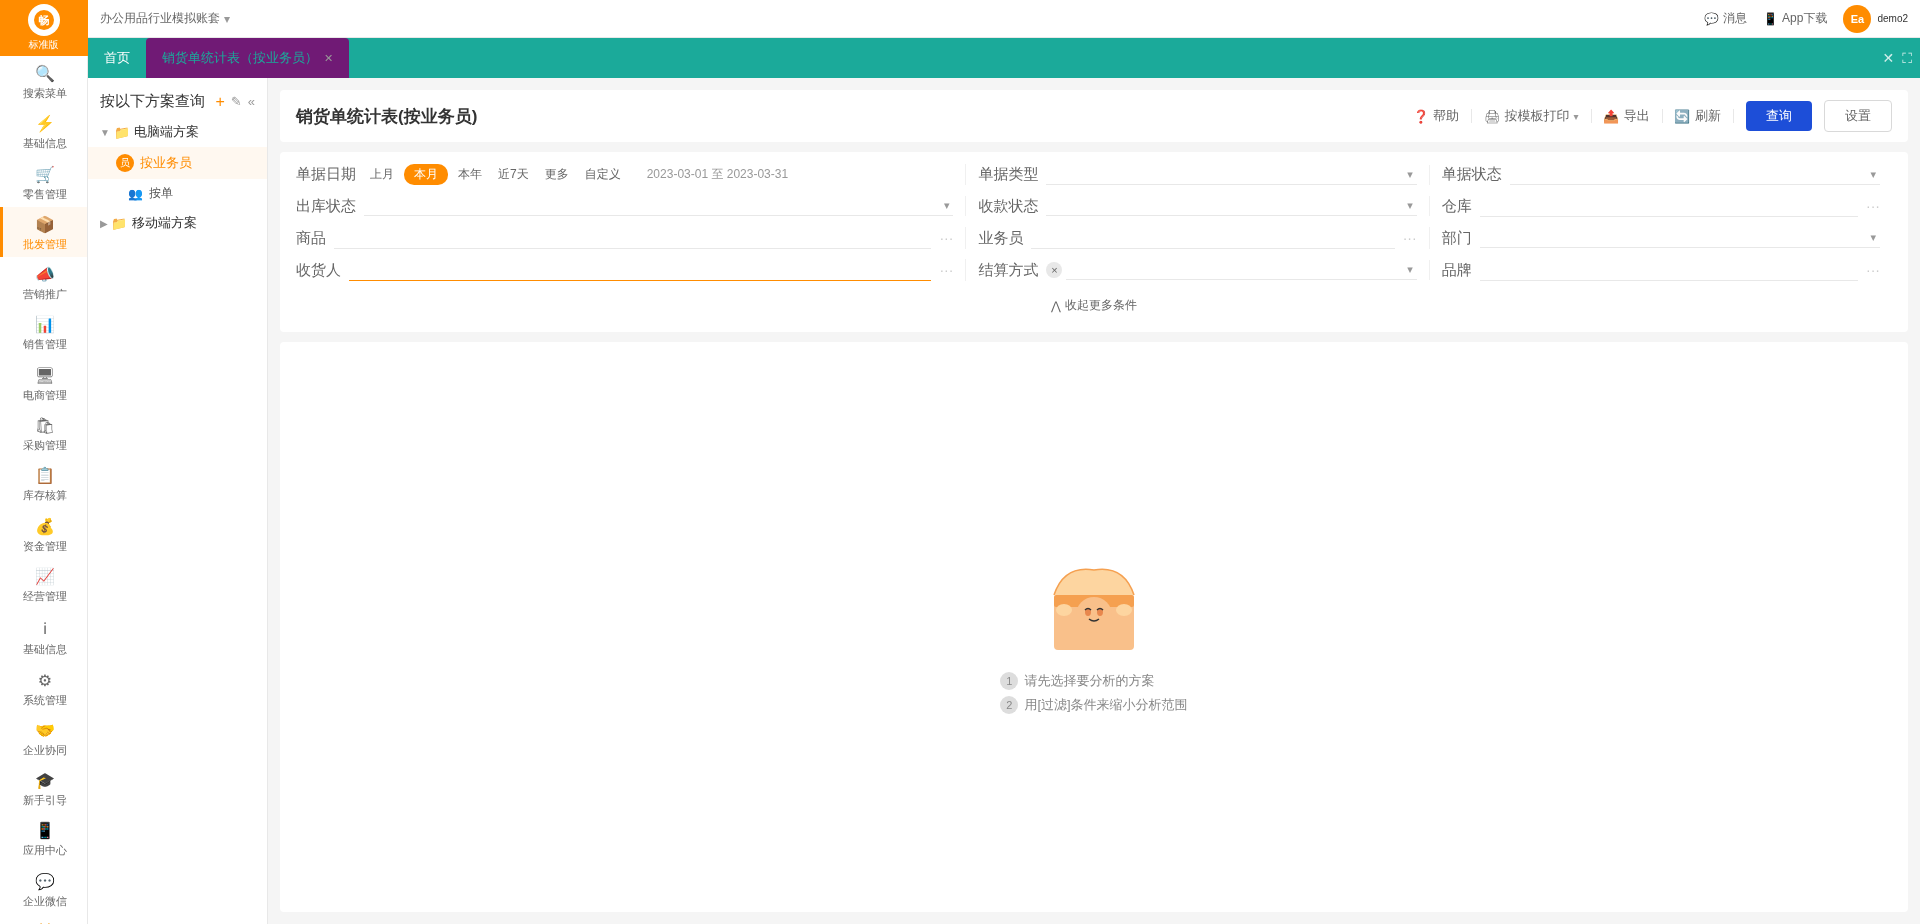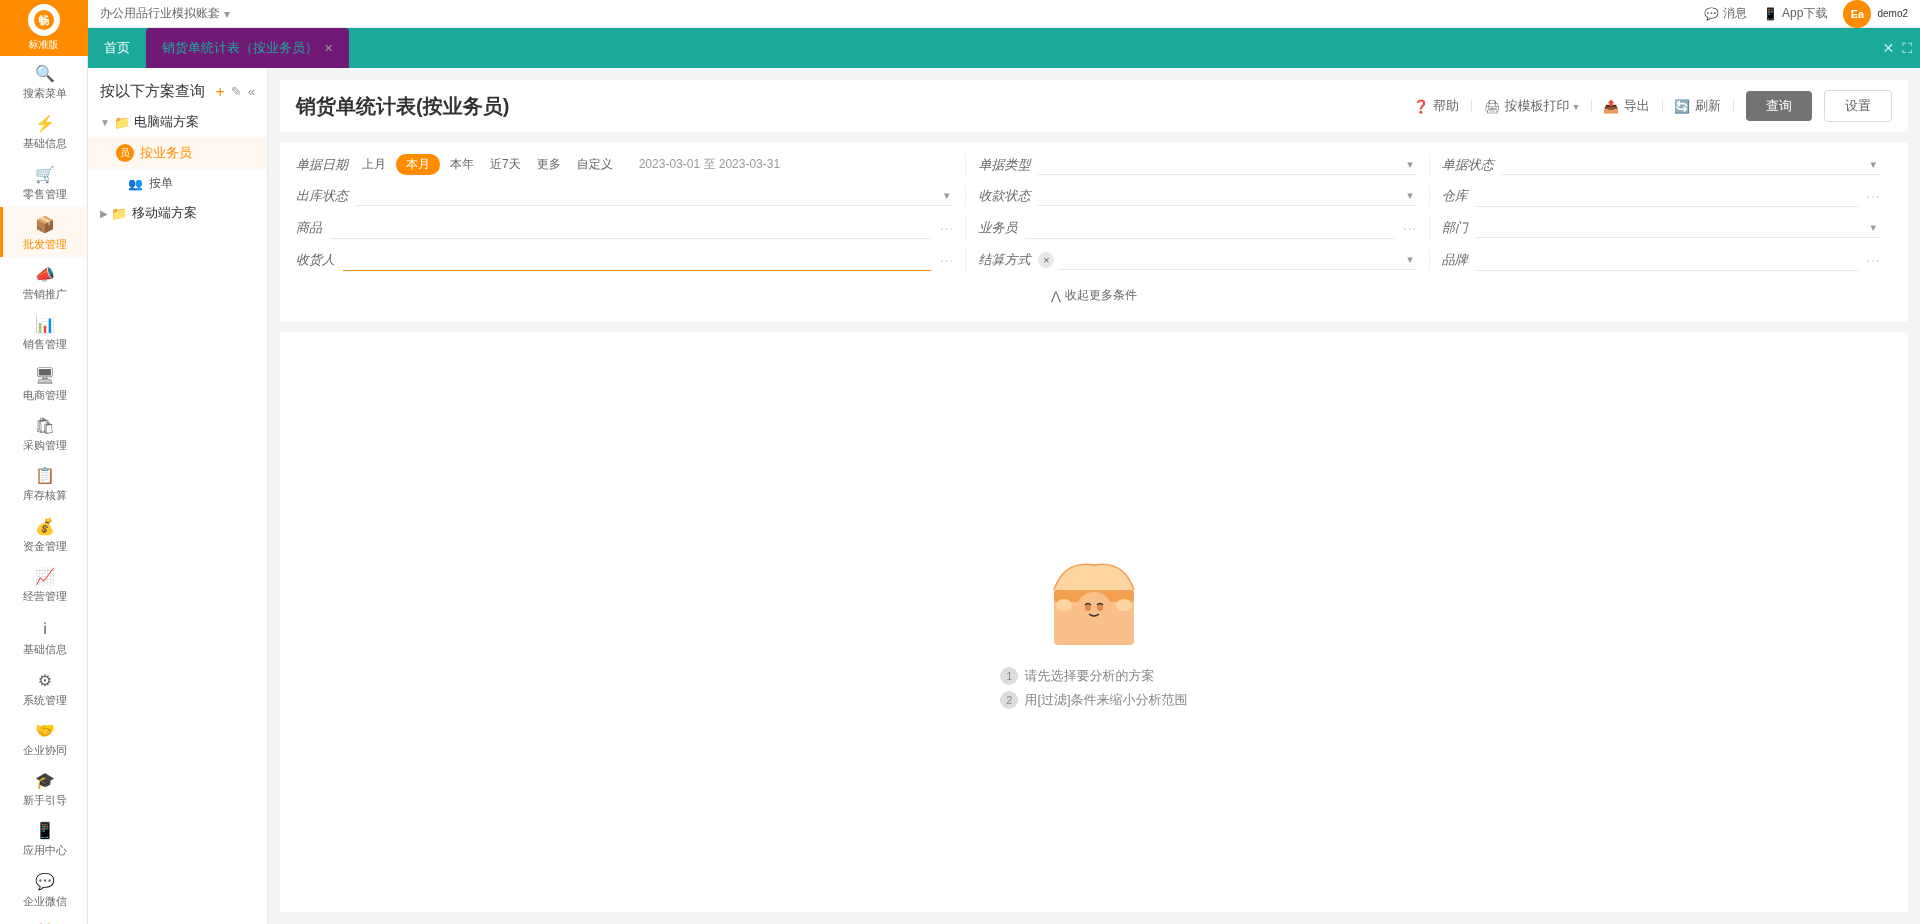--- a/index.html
+++ b/index.html
@@ -16,21 +16,21 @@
     .sidebar-menu-item .icon { font-size: 16px; color: #666; }
     .sidebar-menu-item.active .icon { color: #ff8c00; }
     .sidebar-menu-item .label { font-size: 11px; color: #666; margin-top: 3px; text-align: center; line-height: 1.3; }
     .sidebar-menu-item.active .label { color: #ff8c00; }
     .sidebar-menu-item.has-arrow { position: relative; }
 
     
     .main { flex: 1; display: flex; flex-direction: column; overflow: hidden; }
 
     
-    .topbar { height: 28px; background: #fff; border-bottom: 1px solid #e8e8e8; display: flex; align-items: center; padding: 0 12px; gap: 8px; flex-shrink: 0; }
+    .topbar { height: 38px; background: #fff; border-bottom: 1px solid #e8e8e8; display: flex; align-items: center; padding: 0 12px; gap: 8px; flex-shrink: 0; }
     .topbar-breadcrumb { font-size: 12px; color: #666; flex: 1; display: flex; align-items: center; gap: 4px; }
     .topbar-right { display: flex; align-items: center; gap: 16px; }
     .topbar-msg { display: flex; align-items: center; gap: 4px; font-size: 12px; color: #666; cursor: pointer; }
     .topbar-app { display: flex; align-items: center; gap: 4px; font-size: 12px; color: #666; cursor: pointer; }
     .topbar-user { display: flex; align-items: center; gap: 6px; cursor: pointer; }
     .topbar-avatar { width: 28px; height: 28px; border-radius: 50%; background: #ff8c00; display: flex; align-items: center; justify-content: center; color: #fff; font-size: 12px; overflow: hidden; }
     .topbar-username { font-size: 10px; color: #333; }
 
     
     .tabbar { height: 40px; background: #1baa9a; display: flex; align-items: center; padding: 0 0; flex-shrink: 0; }
@@ -57,35 +57,35 @@
     .plan-item .item-icon { width: 20px; height: 20px; border-radius: 50%; background: #ff8c00; display: flex; align-items: center; justify-content: center; font-size: 11px; color: #fff; }
     .plan-sub-item { display: flex; align-items: center; padding: 6px 12px 6px 40px; cursor: pointer; font-size: 12px; color: #555; gap: 6px; }
     .plan-sub-item .sub-icon { font-size: 12px; color: #999; }
     .plan-group2-header { display: flex; align-items: center; padding: 6px 12px; cursor: pointer; font-size: 13px; color: #333; gap: 4px; }
 
     
     .right-panel { flex: 1; display: flex; flex-direction: column; overflow: hidden; padding: 12px; gap: 10px; }
 
     
     .page-title-bar { display: flex; align-items: center; justify-content: space-between; background: #fff; padding: 10px 16px; border-radius: 4px; }
-    .page-title { font-size: 20px; font-weight: 600; color: #333; }
+    .page-title { font-size: 17px; font-weight: 600; color: #333; }
     .page-actions { display: flex; align-items: center; gap: 12px; }
     .page-action-btn { display: flex; align-items: center; gap: 4px; font-size: 13px; color: #666; cursor: pointer; }
     .btn-divider { width: 1px; height: 14px; background: #e8e8e8; }
-    .btn-primary { background: #737373; color: #fff; border: none; padding: 6px 20px; border-radius: 4px; font-size: 13px; cursor: pointer; }
+    .btn-primary { background: #1d4ed8; color: #fff; border: none; padding: 6px 20px; border-radius: 4px; font-size: 13px; cursor: pointer; }
     .btn-secondary { background: #fff; color: #666; border: 1px solid #d9d9d9; padding: 6px 20px; border-radius: 4px; font-size: 13px; cursor: pointer; }
 
     
     .filter-area { background: #fff; padding: 12px 16px; border-radius: 4px; }
     .filter-row { display: flex; align-items: center; gap: 0; margin-bottom: 10px; }
     .filter-row:last-child { margin-bottom: 0; }
     .filter-item { display: flex; align-items: center; flex: 1; min-width: 0; border-right: 1px solid #f0f0f0; padding: 0 12px; gap: 8px; }
     .filter-item:first-child { padding-left: 0; }
     .filter-item:last-child { border-right: none; }
-    .filter-label { font-size: 13px; color: #666; white-space: nowrap; flex-shrink: 0; font-style: italic; }
+    .filter-label { font-size: 15px; color: #666; white-space: nowrap; flex-shrink: 0; }
     .filter-input { flex: 1; border: none; border-bottom: 1px solid #e8e8e8; outline: none; font-size: 13px; padding: 3px 0; color: #333; background: transparent; }
     .filter-select { flex: 1; border: none; border-bottom: 1px solid #e8e8e8; outline: none; font-size: 13px; padding: 3px 4px; color: #333; background: transparent; cursor: pointer; display: flex; align-items: center; justify-content: space-between; }
     .filter-select-arrow { color: #999; font-size: 11px; }
     .filter-dots { color: #ccc; font-size: 14px; cursor: pointer; }
     .date-tabs { display: flex; gap: 4px; align-items: center; margin-right: 8px; }
     .date-tab { font-size: 12px; color: #666; padding: 2px 6px; cursor: pointer; border-radius: 2px; }
     .date-tab.active { background: #ff8c00; color: #fff; border-radius: 10px; padding: 2px 10px; }
     .date-range { font-size: 12px; color: #999; margin-left: 4px; }
 
     

